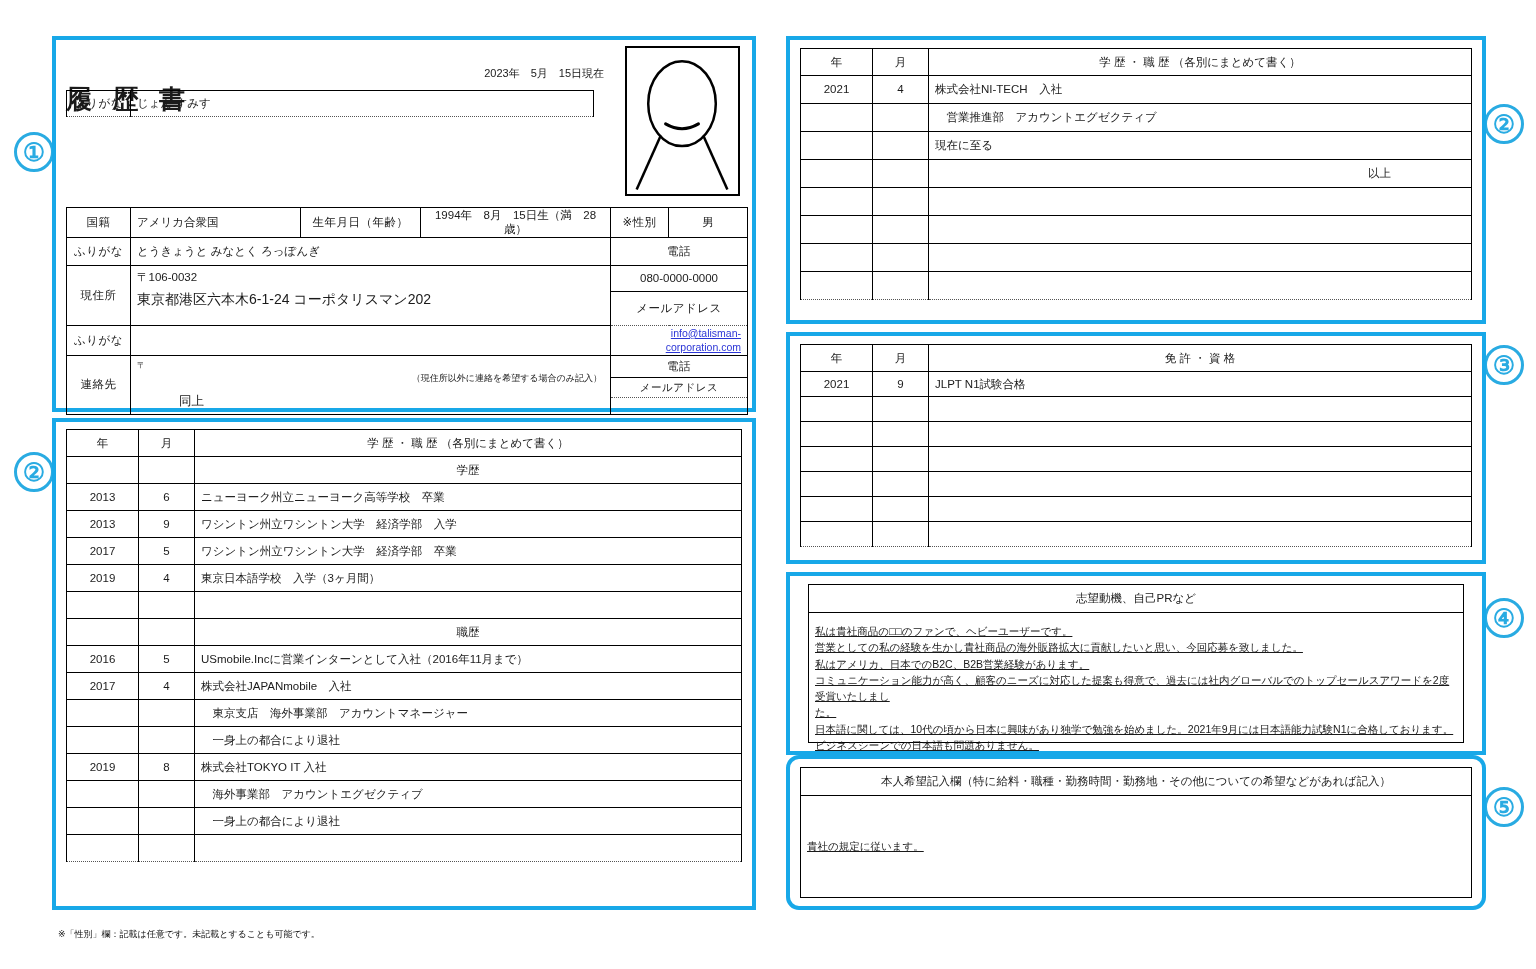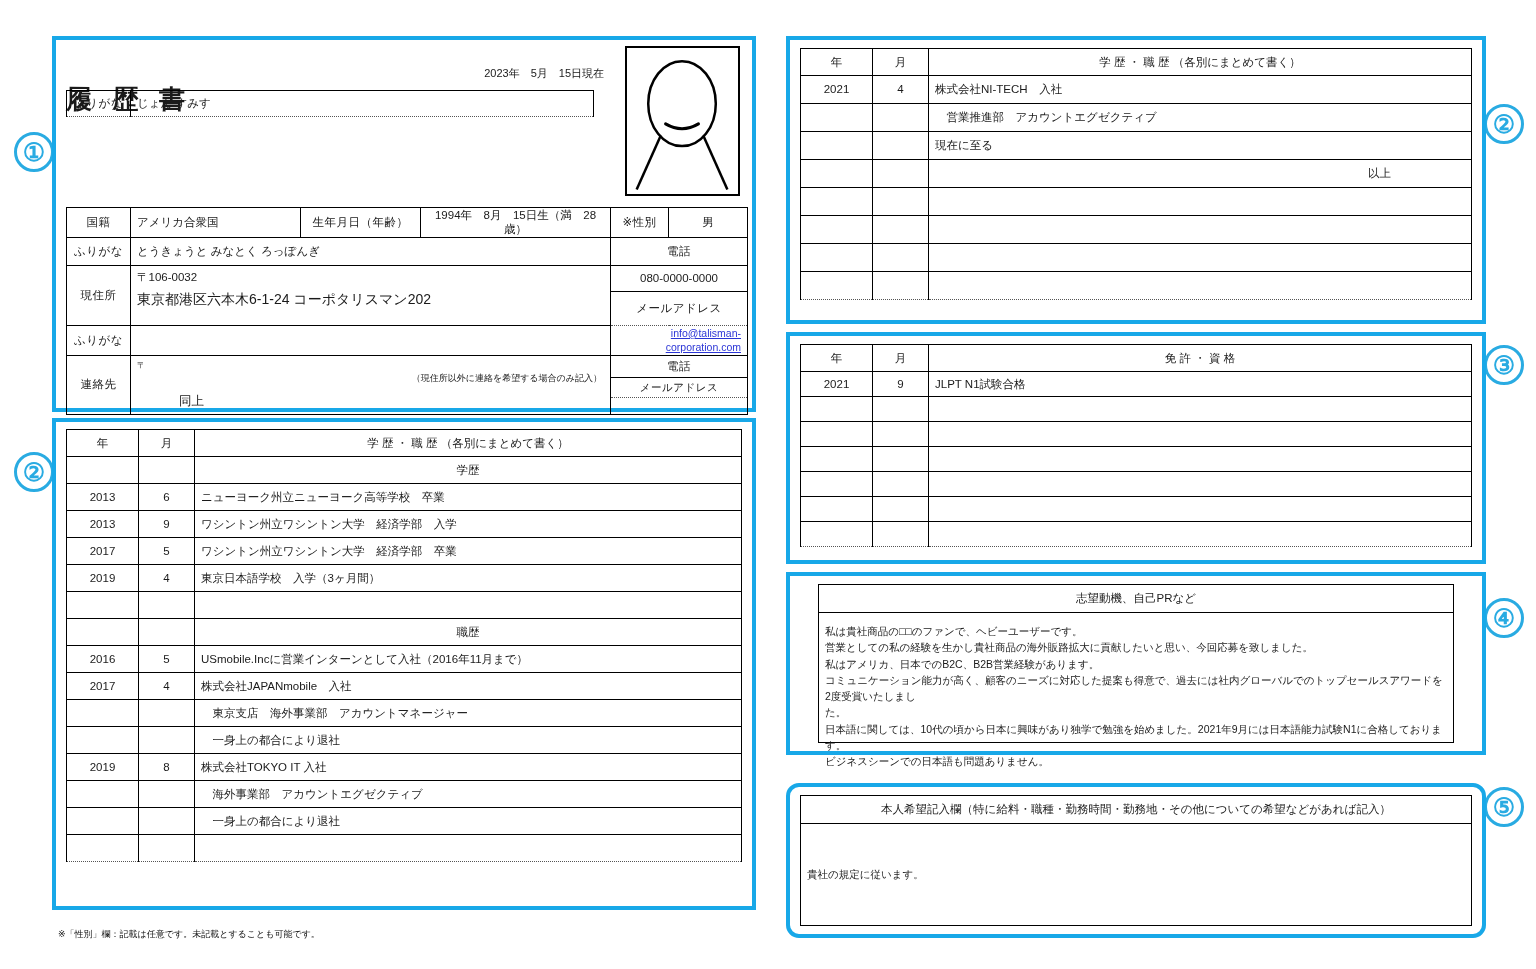--- a/index.html
+++ b/index.html
@@ -76,27 +76,27 @@
   
   #sheet2 { left: 52px; top: 418px; width: 704px; height: 492px; }
   #sheet2 .inner { padding: 7px 10px; height: 100%; }
 
   
   #sheet3 { left: 786px; top: 36px; width: 700px; height: 288px; }
   #sheet3 .inner { padding: 8px 10px; height: 100%; }
   #sheet4 { left: 786px; top: 332px; width: 700px; height: 232px; }
   #sheet4 .inner { padding: 8px 10px; height: 100%; }
   #sheet5 { left: 786px; top: 572px; width: 700px; height: 183px; }
-  #sheet5 .inner { padding: 8px 28px; height: 100%; }
-  #sheet6 { left: 786px; top: 783px; width: 700px; height: 155px; border-radius: 13px; }
+  #sheet5 .inner { padding: 8px 18px; height: 100%; }
+  #sheet6 { left: 786px; top: 755px; width: 700px; height: 155px; border-radius: 13px; }
   #sheet6 .inner { padding: 8px 10px; height: 100%; }
 
   .box-frame { border: 1px solid #000; width: 100%; height: 100%; display: flex; flex-direction: column; }
   .box-title { border-bottom: 1px solid #000; text-align: center; font-size: 11.5px; padding: 6px 0; }
-  .box-body { flex: 1; padding: 10px 6px; font-size: 10.5px; line-height: 1.55; }
+  .box-body { flex: 1; padding: 10px 6px; font-size: 10.5px; line-height: 1.55; text-decoration: underline; }
   .box-body.pad-mid { display: flex; align-items: center; padding-left: 6px; }
 
   .footnote { position: absolute; left: 58px; top: 928px; font-size: 9px; color: #111; }
 
   a.mail { color: #2b35d6; text-decoration: underline; font-size: 10.5px; }
 </style>
 </head>
 <body>
 
 <div class="page">

